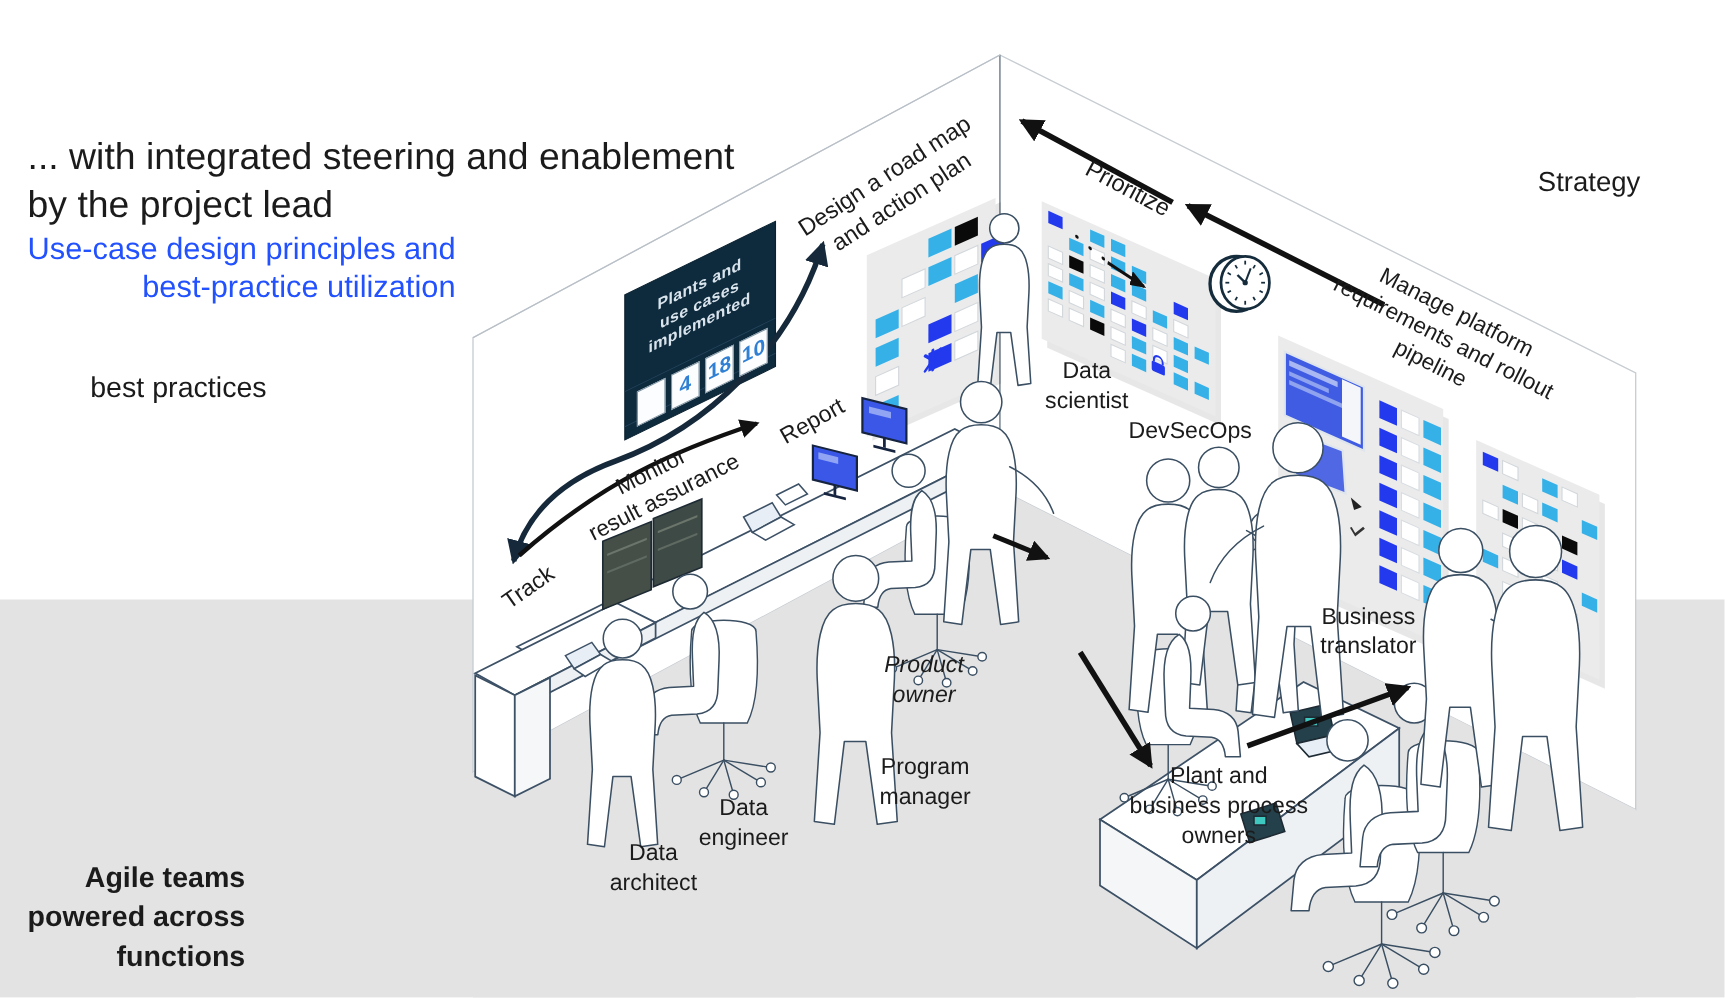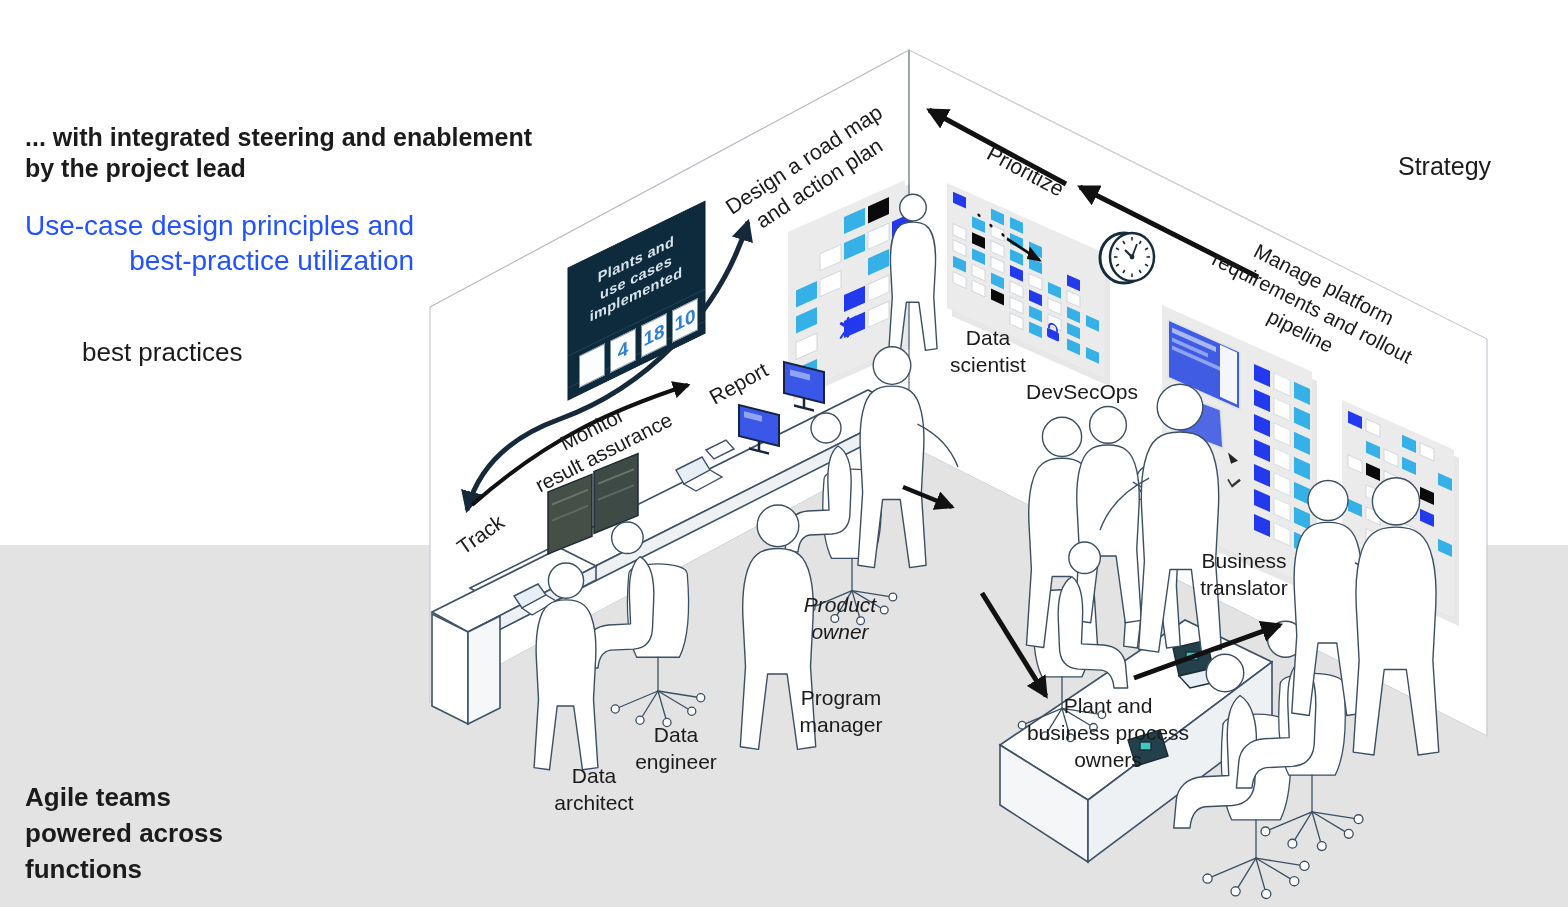--- a/index.html
+++ b/index.html
@@ -1,21 +1,21 @@
 <!DOCTYPE html>
 <html><head>
 <meta charset="utf-8">
 <style>
   html,body{margin:0;padding:0;background:#fff;}
   .stage{position:relative;width:1568px;height:907px;overflow:hidden;
          font-family:"Liberation Sans",sans-serif;color:#1b1b1b;background:#fff;}
   .stage svg{position:absolute;left:0;top:0;}
   .txt{position:absolute;white-space:nowrap;}
   .txt span{display:block;}
-  .h-title{font-size:25px;font-weight:bold;line-height:1.25;}
+  .h-title{font-size:34px;font-weight:normal;line-height:1.25;}
   .h-sub{font-size:28px;line-height:1.25;color:#2251ff;}
   .h-std{font-size:26px;line-height:1.3;}
   .h-agile{font-size:26px;font-weight:bold;line-height:1.38;}
   .h-strategy{font-size:25px;}
   .lbl{font-size:21px;line-height:1.28;text-align:center;}
   .lbl.small{font-size:20.5px;}
   .rot{transform-origin:center center;}
   .sb-title{position:absolute;left:577px;top:280px;width:118px;
             transform:skewY(-26deg);transform-origin:0 0;
             font-size:14.5px;font-weight:bold;line-height:1.22;color:#d9e4ed;
@@ -352,21 +352,21 @@
 
 <div class="txt h-sub" style="left:25px;top:208px;text-align:right;">
   <span>Use-case design principles and</span>
   <span>best-practice utilization</span>
 </div>
 
 <div class="txt h-std" style="left:82px;top:336px;">
   <span>best practices</span>
 </div>
 
-<div class="txt h-agile" style="left:25px;top:780px;">
+<div class="txt h-agile" style="left:25px;top:780px;text-align:right;">
   <span>Agile teams</span>
   <span>powered across</span>
   <span>functions</span>
 </div>
 
 <div class="txt h-strategy" style="left:1374px;top:152px;margin-left:24px;">Strategy</div>
 
 <div class="txt lbl rot" style="left:812px;top:172px;transform:translate(-50%,-50%) rotate(-33deg);font-size:21.5px;">
   <span>Design a road map</span>
   <span>and action plan</span>

